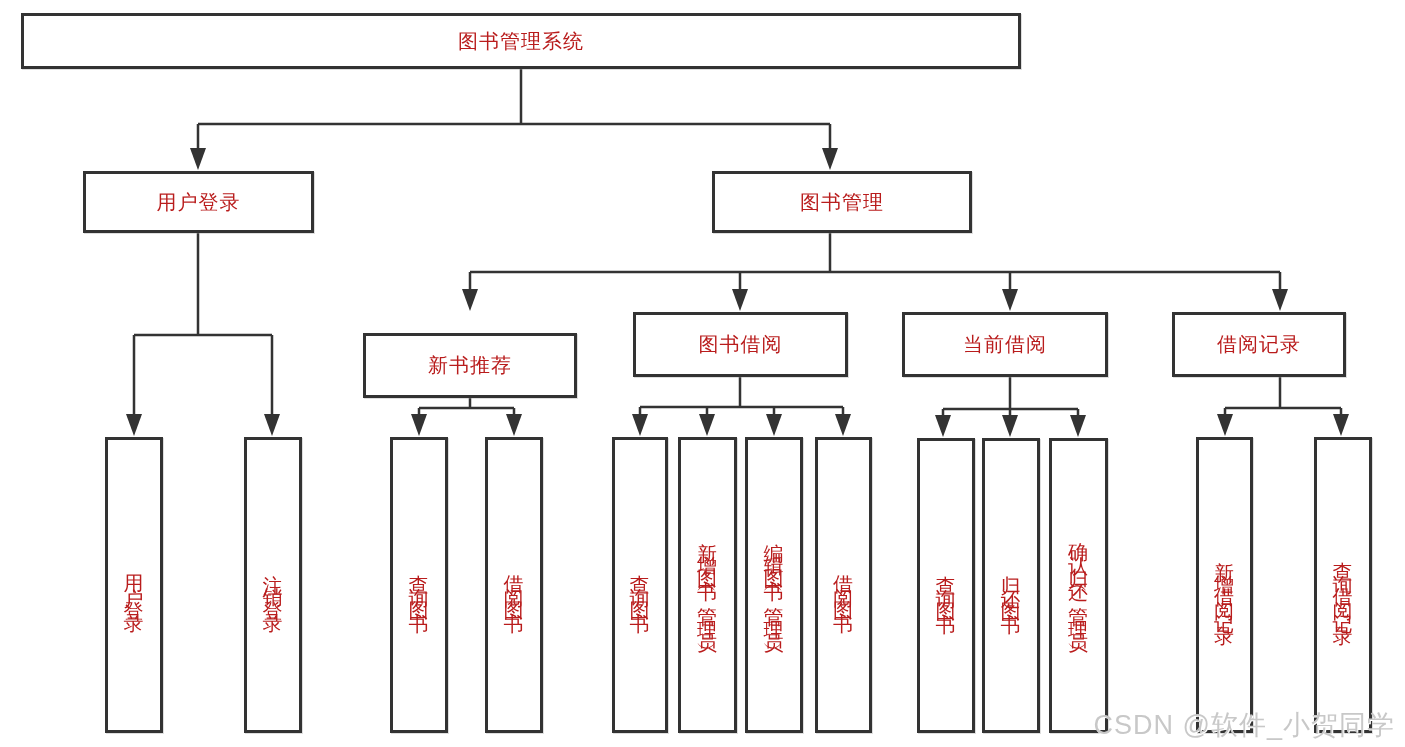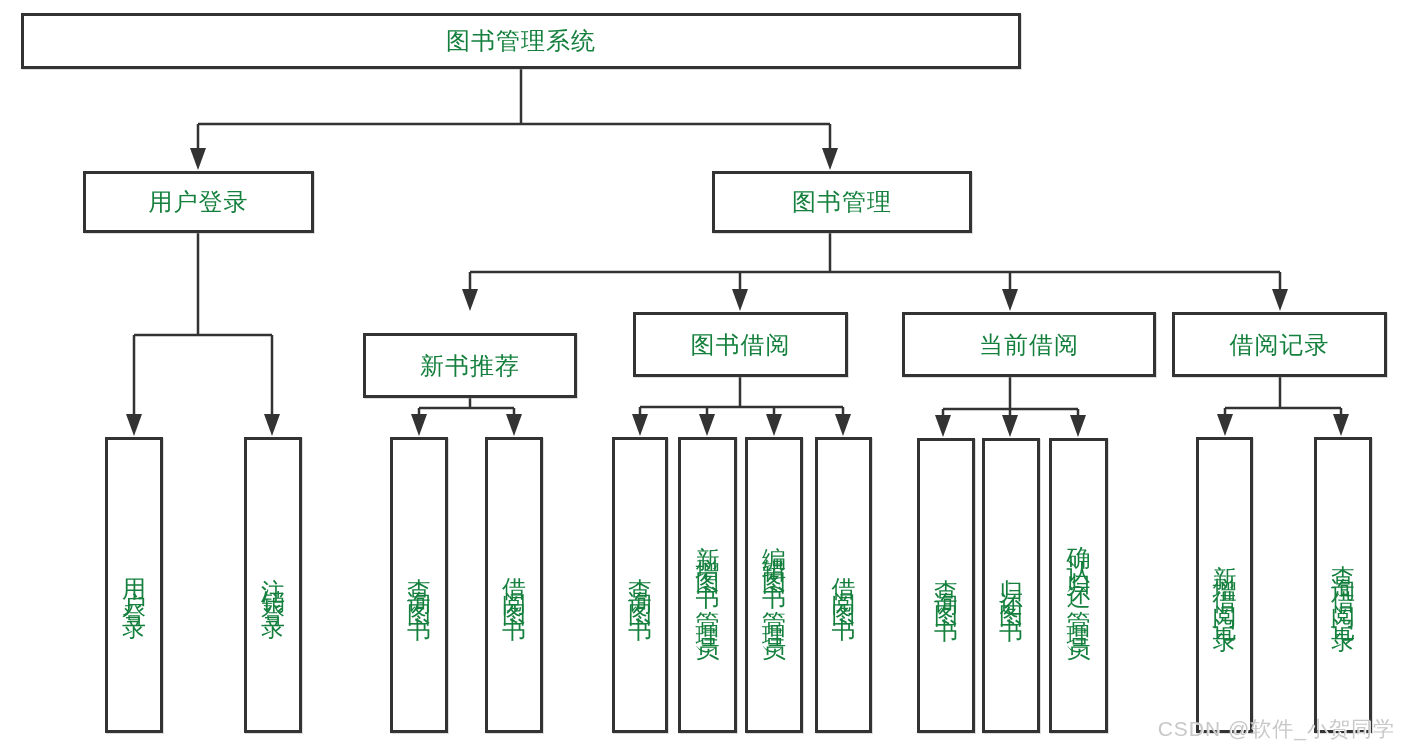--- a/index.html
+++ b/index.html
@@ -15,41 +15,41 @@
     position: absolute;
     left: 0; top: 0;
     width: 1405px; height: 747px;
     z-index: 1;
   }
   .node {
     position: absolute;
     box-sizing: border-box;
     background: #ffffff;
     border: 3px solid #333333;
-    color: #15803d;
+    color: #b91c1c;
     display: flex;
     align-items: center;
     justify-content: center;
-    font-size: 24px;
+    font-size: 20px;
     letter-spacing: 1px;
     z-index: 2;
     box-shadow: 1px 1px 0 rgba(160,160,160,0.35);
   }
   .node .vtext {
     writing-mode: vertical-rl;
     text-orientation: mixed;
     letter-spacing: 13px;
     line-height: 1;
     white-space: nowrap;
   }
   .watermark {
     position: absolute;
     right: 10px;
     bottom: 4px;
-    font-size: 21px;
+    font-size: 27px;
     color: #c8c8c8;
     text-shadow: 1px 1px 0 #ffffff;
     z-index: 3;
     letter-spacing: 1px;
   }
 </style>
 </head>
 <body>
 
 <div class="canvas">
@@ -97,22 +97,22 @@
     </g>
   </svg>
 
   <div class="node" style="left:21px; top:13px; width:1000px; height:56px;">图书管理系统</div>
 
   <div class="node" style="left:83px; top:171px; width:231px; height:62px;">用户登录</div>
   <div class="node" style="left:712px; top:171px; width:260px; height:62px;">图书管理</div>
 
   <div class="node" style="left:363px; top:312px; width:214px; height:65px;margin-top:21px;">新书推荐</div>
   <div class="node" style="left:633px; top:312px; width:215px; height:65px;">图书借阅</div>
-  <div class="node" style="left:902px; top:312px; width:254px; height:65px;">当前借阅</div>
-  <div class="node" style="left:1172px; top:312px; width:215px; height:65px;">借阅记录</div>
+  <div class="node" style="left:902px; top:312px; width:206px; height:65px;">当前借阅</div>
+  <div class="node" style="left:1172px; top:312px; width:174px; height:65px;">借阅记录</div>
 
   <div class="node" style="left:105px; top:437px; width:58px; height:296px;">
     <span class="vtext">用户登录</span>
   </div>
   <div class="node" style="left:244px; top:437px; width:58px; height:296px;">
     <span class="vtext">注销登录</span>
   </div>
 
   <div class="node" style="left:390px; top:437px; width:58px; height:296px;">
     <span class="vtext">查询图书</span>

